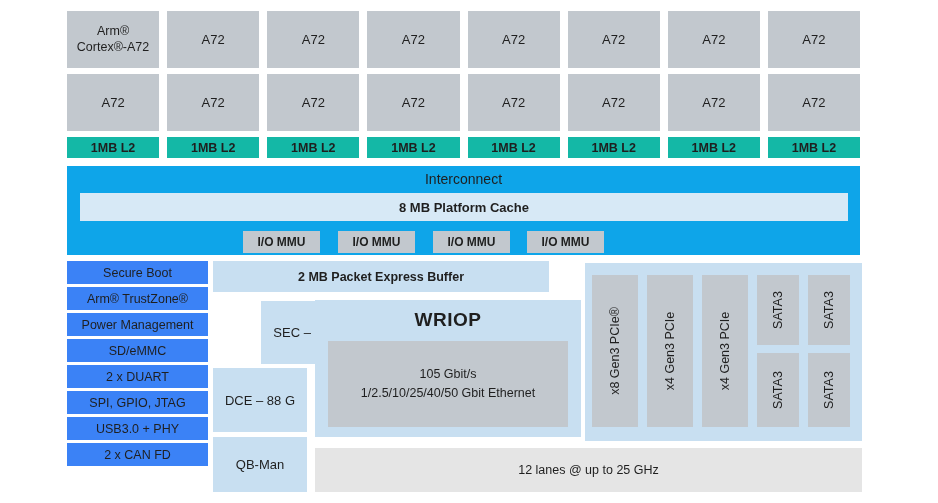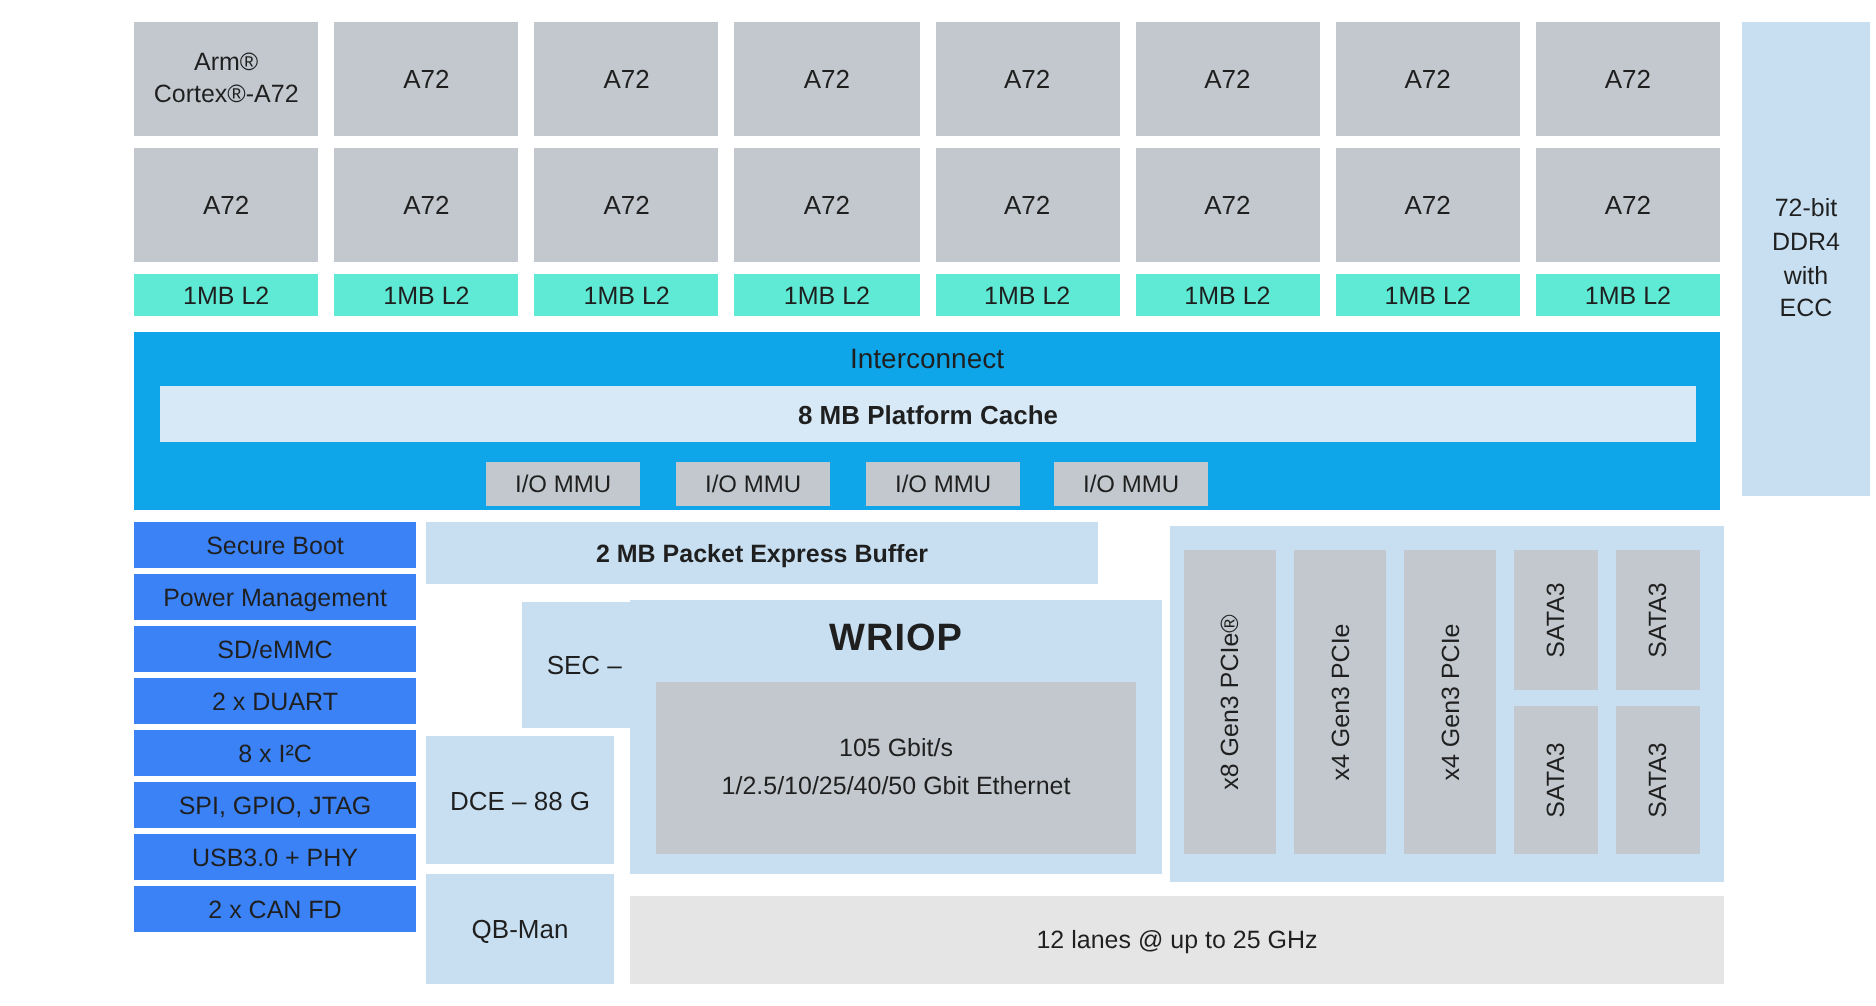--- a/index.html
+++ b/index.html
@@ -25,22 +25,22 @@
     grid-template-columns: repeat(8, 1fr);
     grid-template-rows: 57px 57px 21px;
     column-gap: 8px; row-gap: 6px;
   }
   .core {
     background: #c2c8ce;
     font-size: 13px;
   }
   .core.first { font-size: 12.5px; line-height: 1.25; }
   .l2 {
-    background: #5eead4;
-    font-weight: normal;
+    background: #14b8a6;
+    font-weight: bold;
     font-size: 12.5px;
   }
 
   
   .ddr {
     position: absolute; left: 871px; top: 11px; width: 64px; height: 237px;
     background: #c8dff1;
     font-size: 12.5px; line-height: 1.35;
   }
 
@@ -55,20 +55,21 @@
   }
   .cache-bar {
     position: absolute; left: 13px; top: 27px; width: 768px; height: 28px;
     background: #d7e9f6;
     font-weight: bold; font-size: 13px;
   }
   .iommu {
     position: absolute; top: 65px; height: 22px; width: 77px;
     background: #c2c8ce;
     font-size: 12px;
+    font-weight: bold;
   }
   .iommu-1 { left: 176px; }
   .iommu-2 { left: 271px; }
   .iommu-3 { left: 366px; }
   .iommu-4 { left: 460px; }
 
   
   .left-col {
     position: absolute; left: 67px; top: 261px; width: 141px;
     display: flex; flex-direction: column; gap: 3px;
@@ -163,40 +164,36 @@
     <div class="l2 center">1MB L2</div>
     <div class="l2 center">1MB L2</div>
     <div class="l2 center">1MB L2</div>
     <div class="l2 center">1MB L2</div>
     <div class="l2 center">1MB L2</div>
     <div class="l2 center">1MB L2</div>
     <div class="l2 center">1MB L2</div>
     <div class="l2 center">1MB L2</div>
   </div>
 
-  <div class="ddr center preline">72-bit
-DDR4
-with
-ECC</div>
 
   <div class="interconnect">
     <div class="ic-label">Interconnect</div>
     <div class="cache-bar center">8 MB Platform Cache</div>
     <div class="iommu iommu-1 center">I/O MMU</div>
     <div class="iommu iommu-2 center">I/O MMU</div>
     <div class="iommu iommu-3 center">I/O MMU</div>
     <div class="iommu iommu-4 center">I/O MMU</div>
   </div>
 
   <div class="left-col">
     <div class="periph center">Secure Boot</div>
+    <div class="periph center">Arm® TrustZone®</div>
     <div class="periph center">Power Management</div>
     <div class="periph center">SD/eMMC</div>
     <div class="periph center">2 x DUART</div>
-    <div class="periph center">8 x I²C</div>
     <div class="periph center">SPI, GPIO, JTAG</div>
     <div class="periph center">USB3.0 + PHY</div>
     <div class="periph center">2 x CAN FD</div>
   </div>
 
   <div class="pkt-buffer center">2 MB Packet Express Buffer</div>
 
   <div class="accel accel-sec center">SEC – 50 G</div>
   <div class="accel accel-dce center">DCE – 88 G</div>
   <div class="accel accel-qbman center">QB-Man</div>

